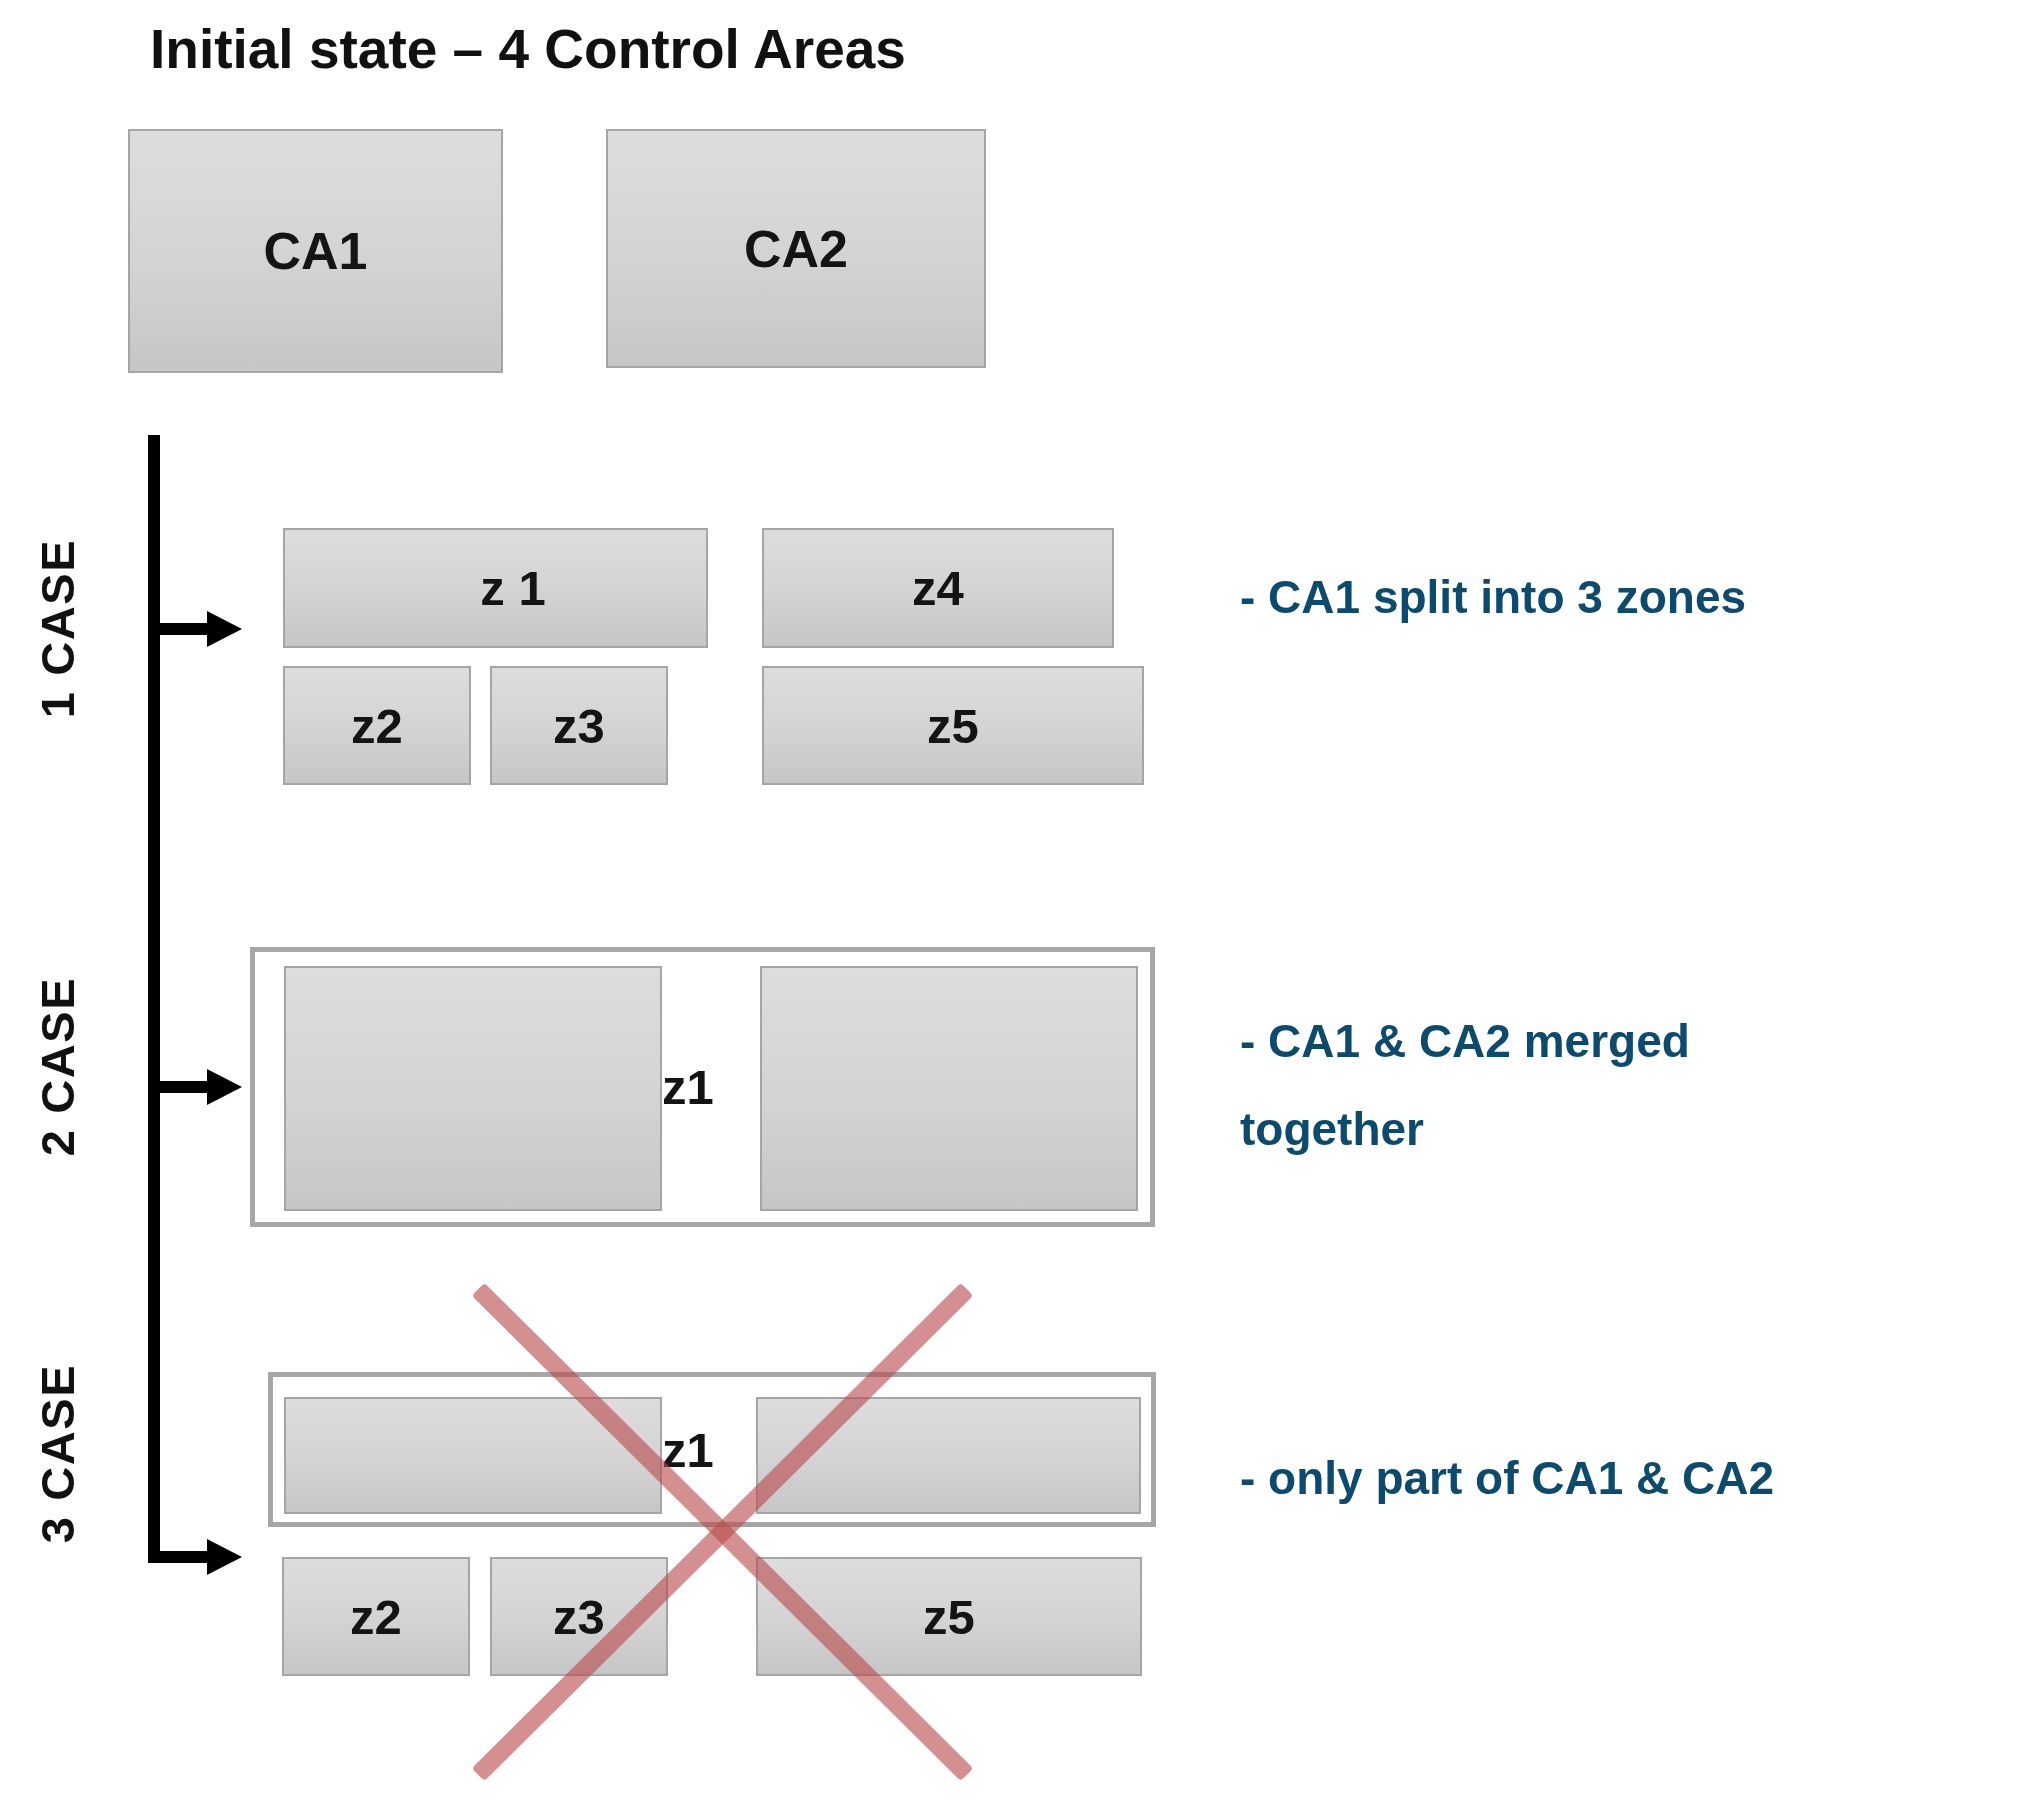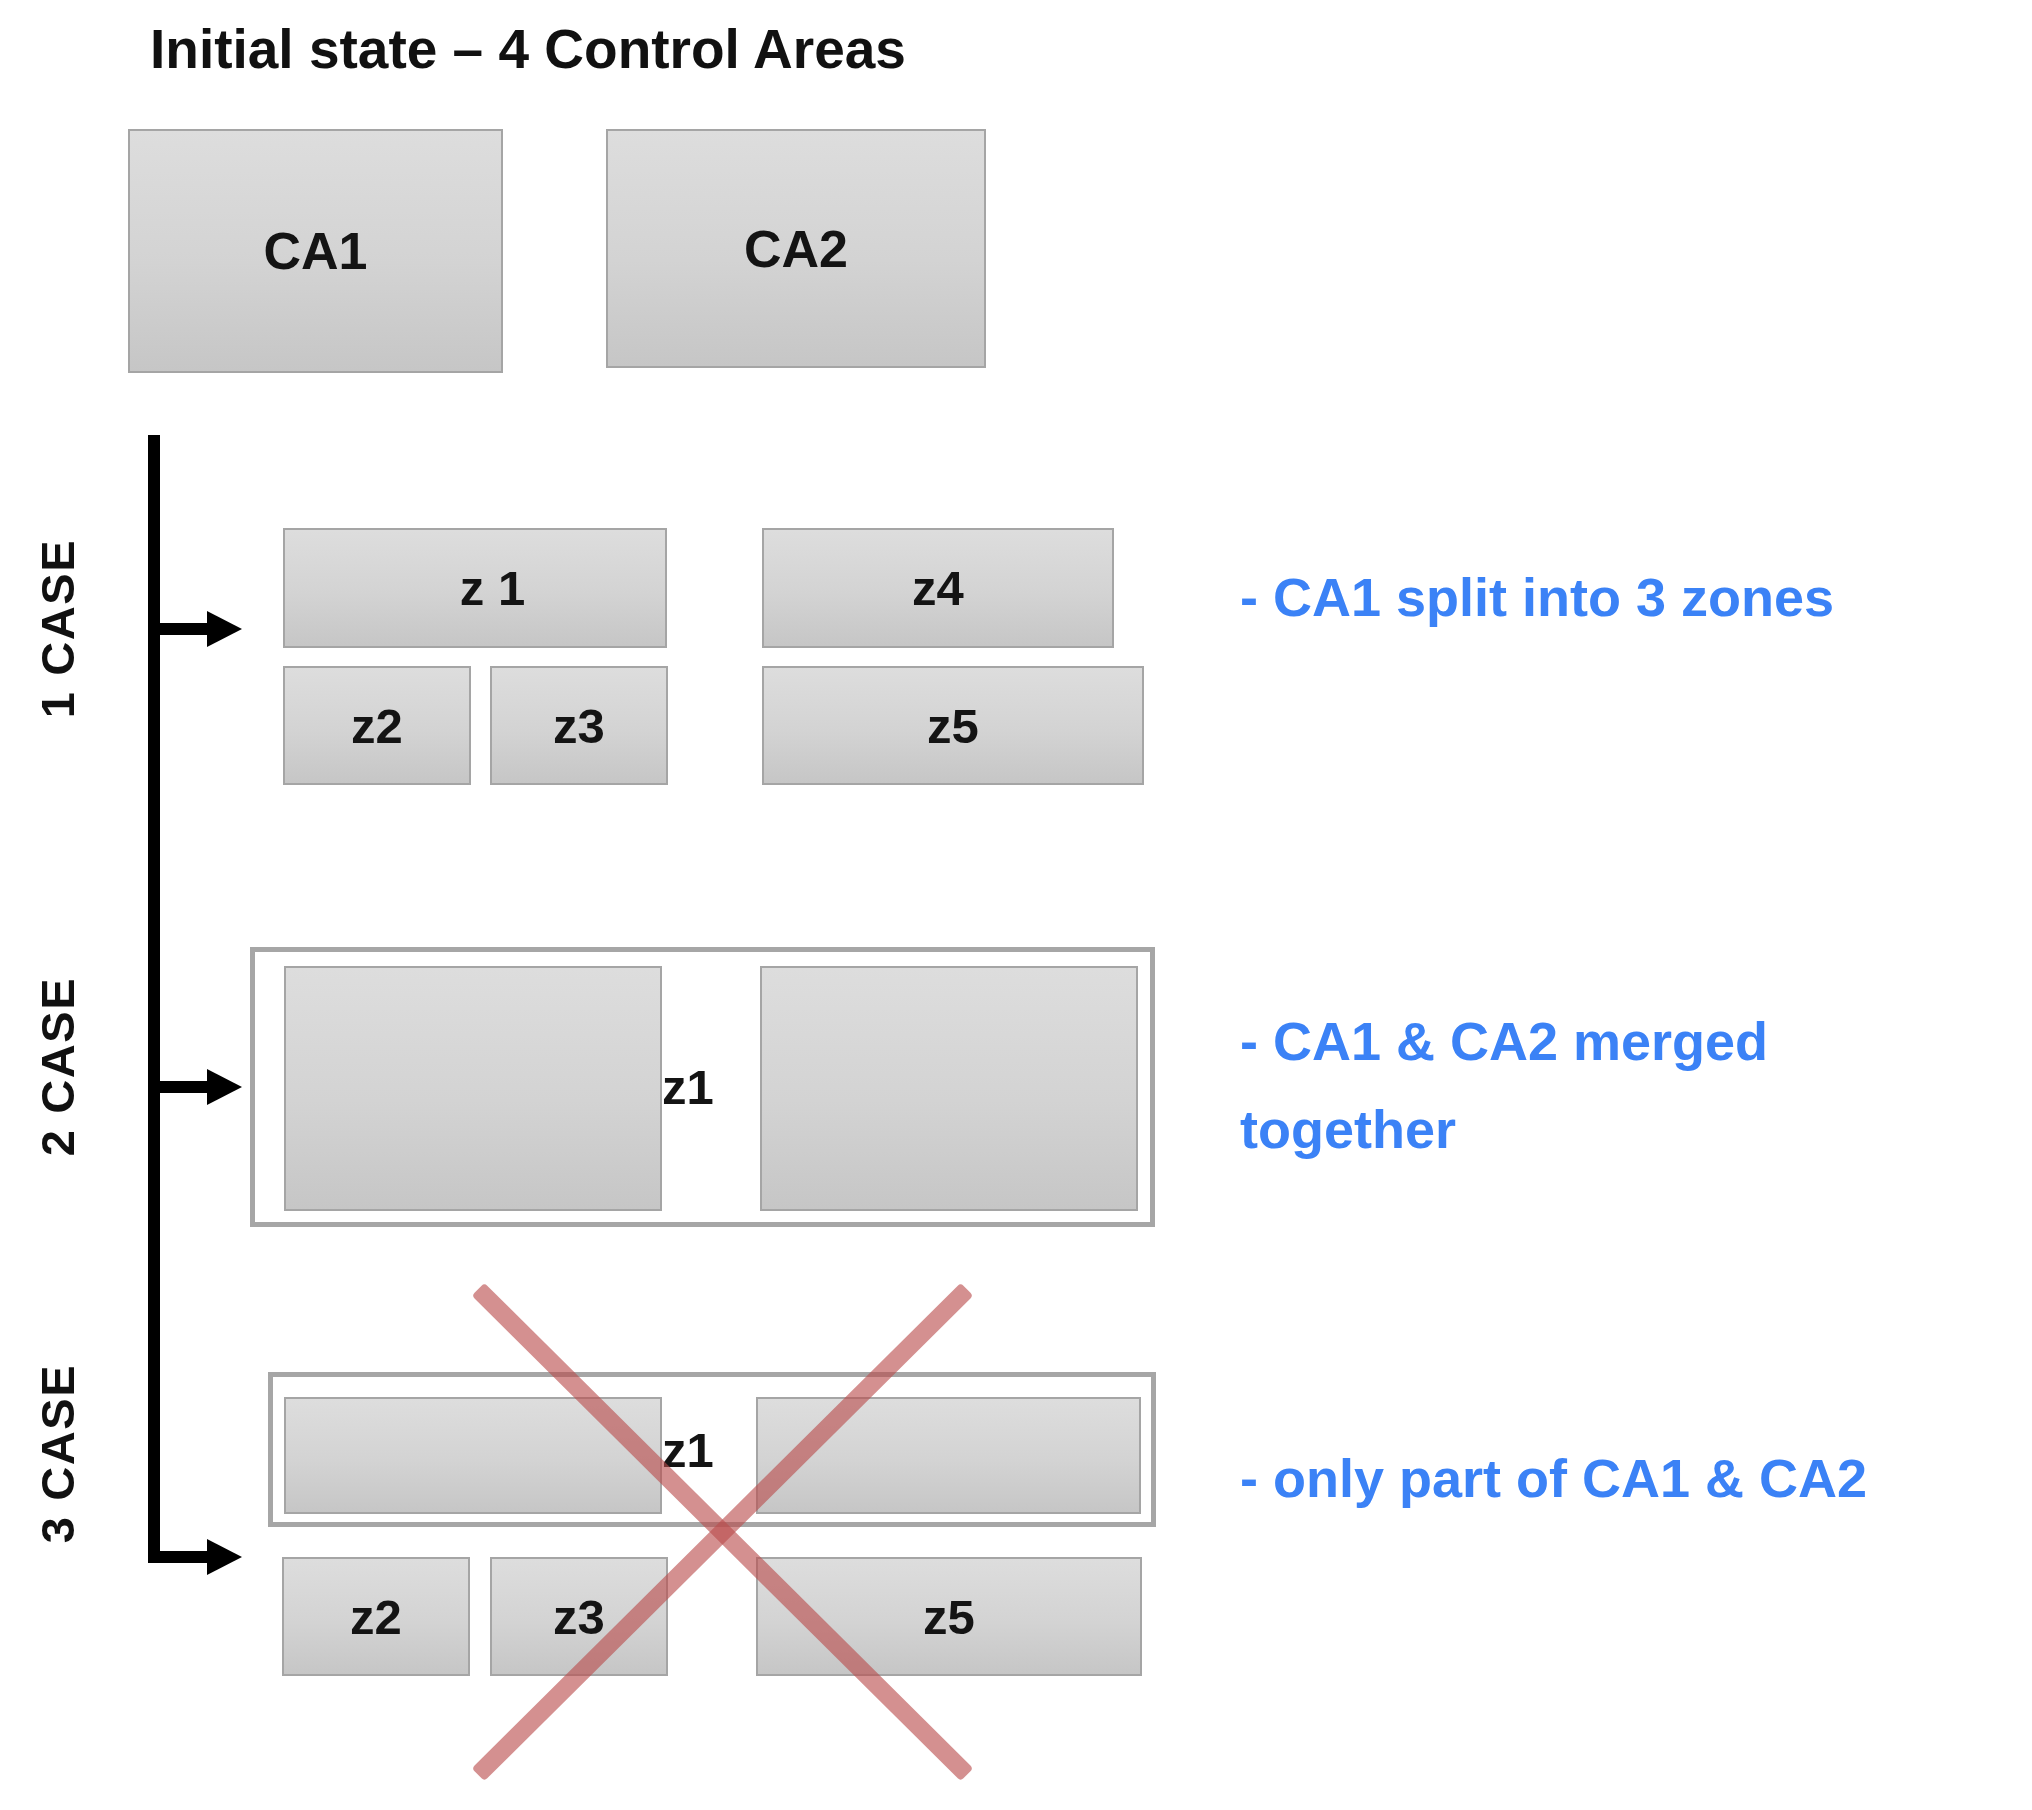--- a/index.html
+++ b/index.html
@@ -24,22 +24,22 @@
 
   .tl-line{position:absolute;background:#000000;}
   .arrow-head{position:absolute;width:0;height:0;
               border-top:18px solid transparent;border-bottom:18px solid transparent;
               border-left:35px solid #000000;}
 
   .case-label{position:absolute;width:269px;height:57px;line-height:57px;
               text-align:center;font-size:47px;font-weight:600;letter-spacing:1.6px;
               transform:rotate(-90deg);white-space:nowrap;}
 
-  .note{position:absolute;font-size:54px;font-weight:600;line-height:88px;
-        white-space:nowrap;color:#3b82f6;}
+  .note{position:absolute;font-size:46px;font-weight:600;line-height:88px;
+        white-space:nowrap;color:#0c4a6e;}
 
   .cross-leg{position:absolute;width:689px;height:18px;border-radius:4px;
              background:rgba(186,76,76,0.62);}
   .leg-bs{transform:rotate(44.8deg);}
   .leg-fs{transform:rotate(-44.8deg);}
 </style>
 </head>
 <body>
 
 <div id="canvas">
@@ -61,21 +61,21 @@
   <div class="tl-line" style="left:155px;top:1081px;width:54px;height:12px;"></div>
   <div class="arrow-head" style="left:207px;top:1069px;"></div>
 
   <div class="tl-line" style="left:148px;top:1551px;width:61px;height:12px;"></div>
   <div class="arrow-head" style="left:207px;top:1539px;"></div>
 
   <div class="case-label" style="left:-77px;top:600px;">1 CASE</div>
   <div class="case-label" style="left:-77px;top:1038px;">2 CASE</div>
   <div class="case-label" style="left:-77px;top:1425px;">3 CASE</div>
 
-  <div class="graybox" style="left:283px;top:528px;width:384px;height:120px;padding-left:35px;">
+  <div class="graybox" style="left:283px;top:528px;width:425px;height:120px;padding-left:35px;">
     <span>z 1</span>
   </div>
   <div class="graybox" style="left:762px;top:528px;width:352px;height:120px;">
     <span>z4</span>
   </div>
   <div class="graybox" style="left:283px;top:666px;width:188px;height:119px;">
     <span>z2</span>
   </div>
   <div class="graybox" style="left:490px;top:666px;width:178px;height:119px;">
     <span>z3</span>

